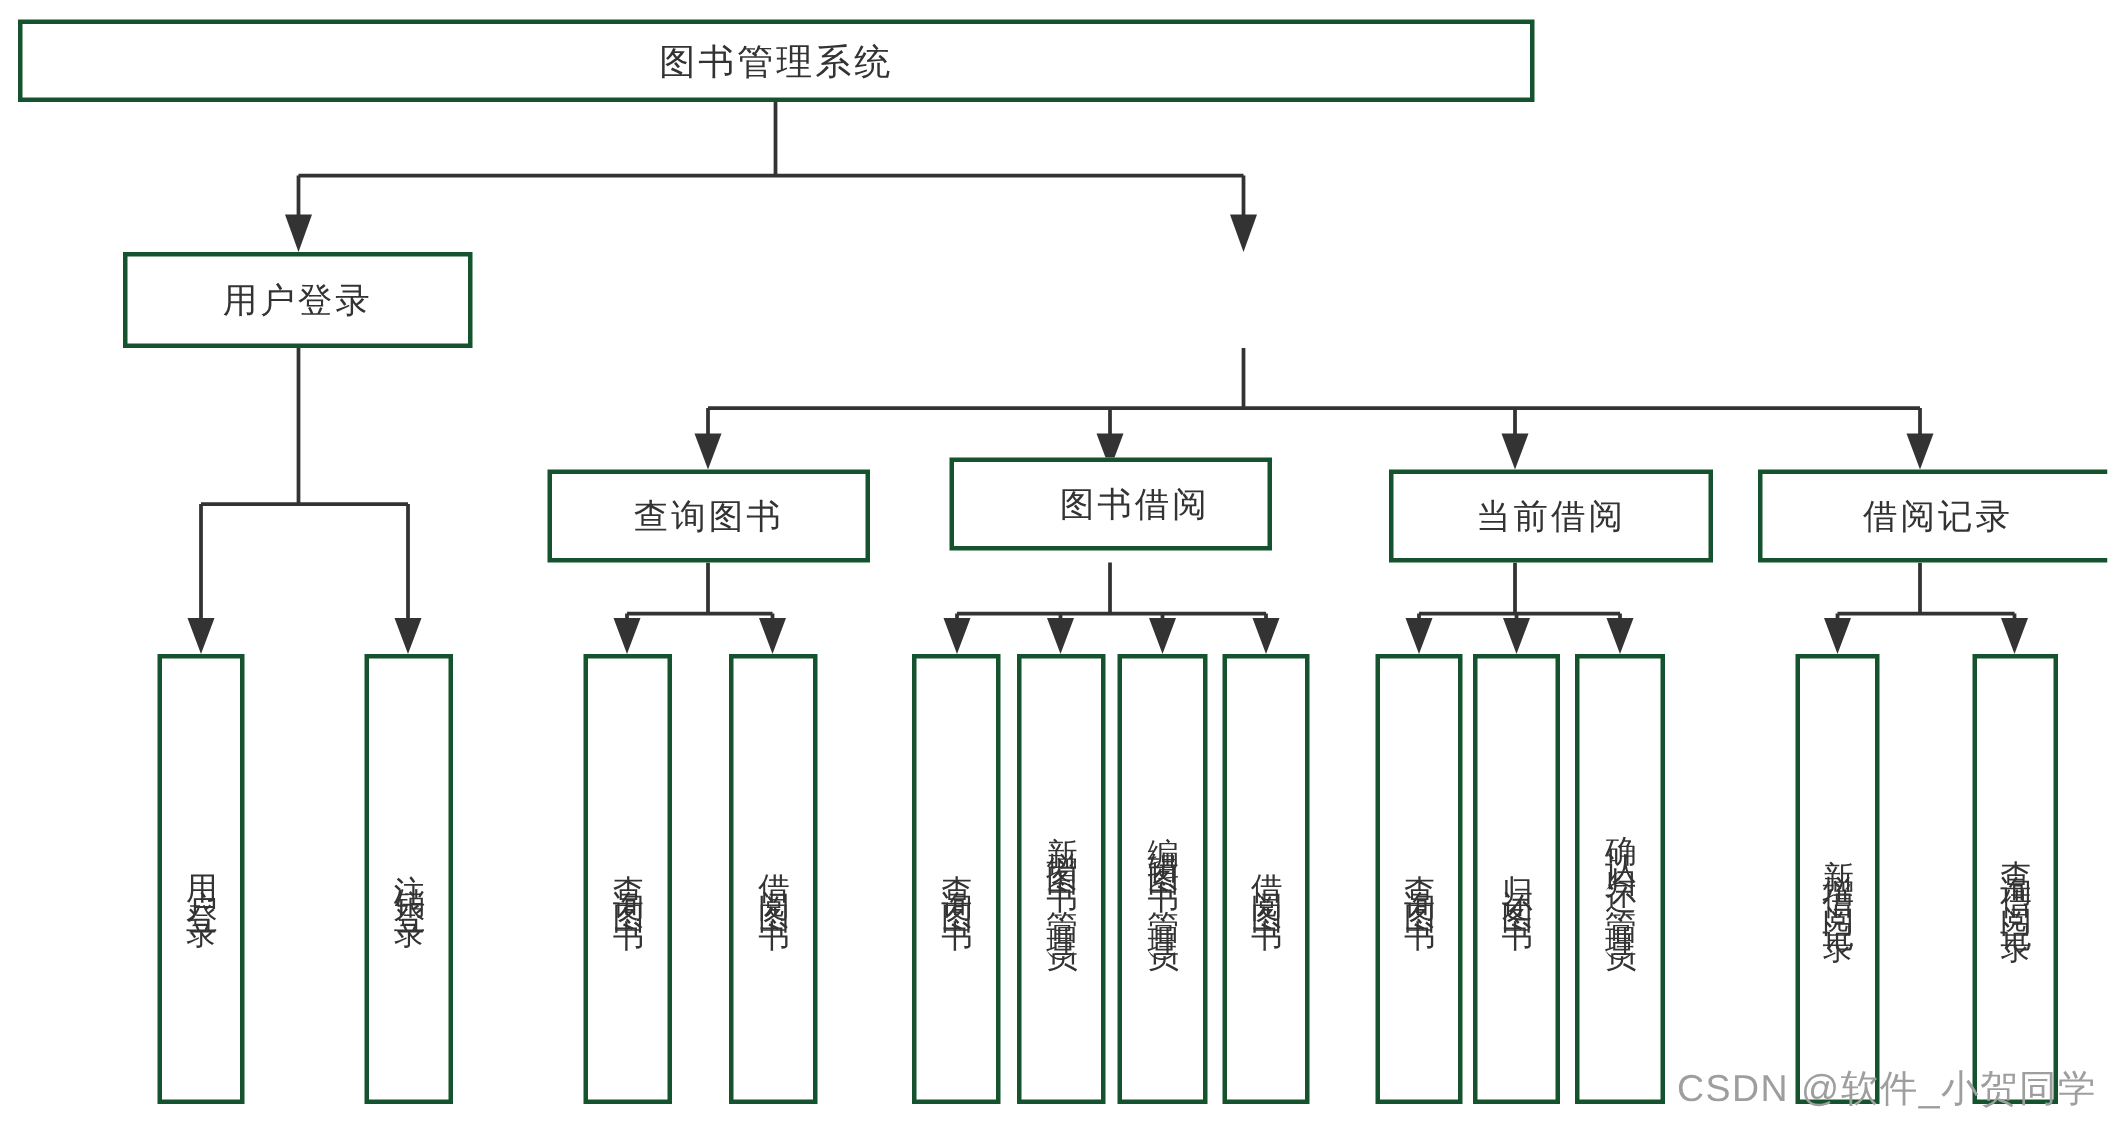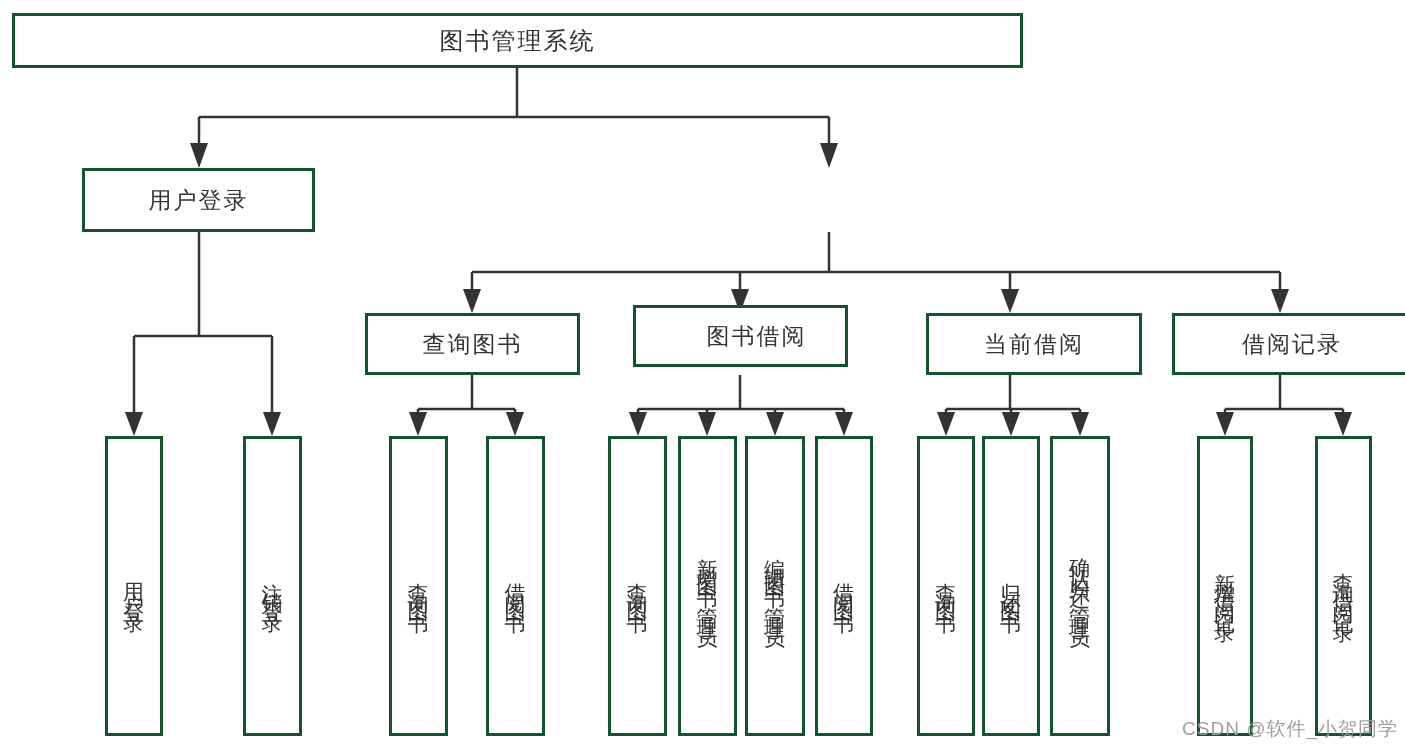--- a/index.html
+++ b/index.html
@@ -42,21 +42,21 @@
     text-orientation: mixed;
     font-size: 21px;
     letter-spacing: 10px;
     line-height: 1;
     color: #333333;
   }
   .watermark {
     position: absolute;
     right: 7px;
     bottom: 5px;
-    font-size: 19px;
+    font-size: 25px;
     color: #9e9e9e;
     letter-spacing: 1px;
     white-space: nowrap;
   }
 </style>
 </head>
 <body>
 
 <div id="stage">
 

